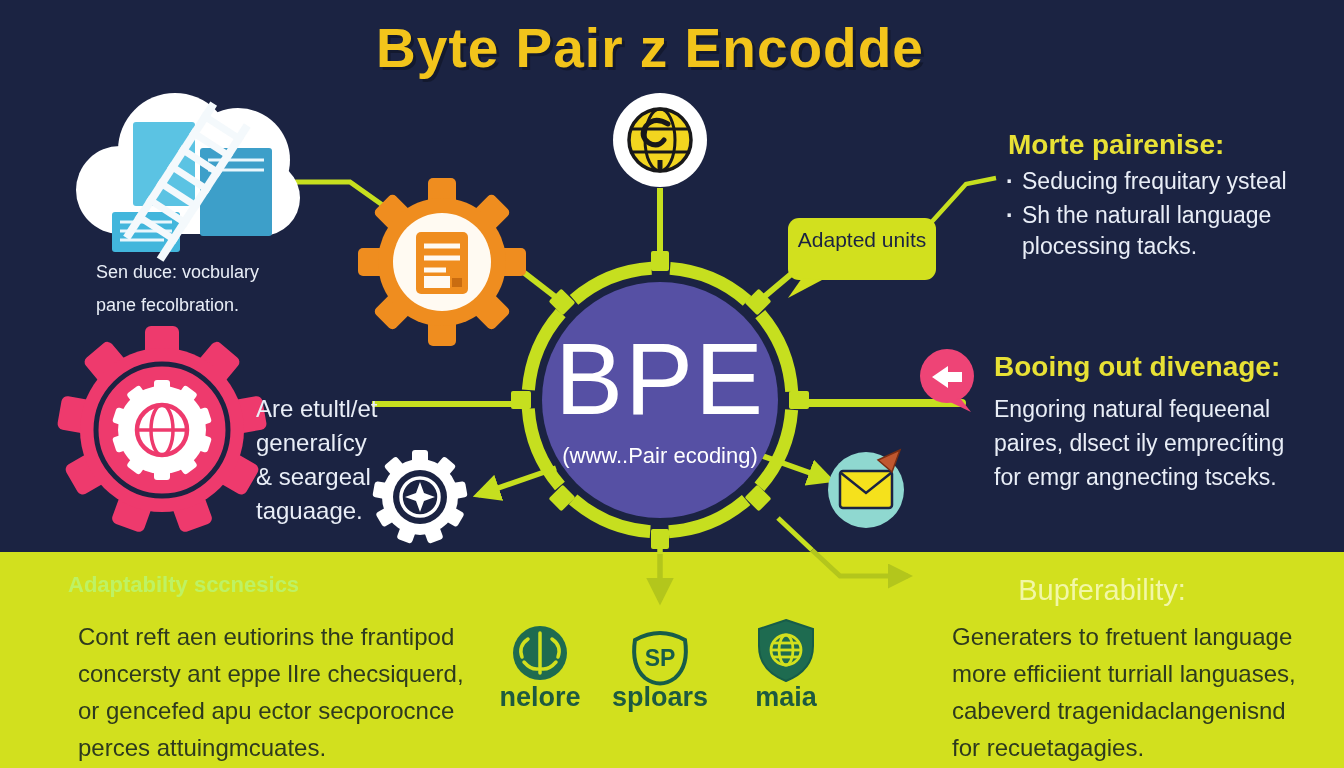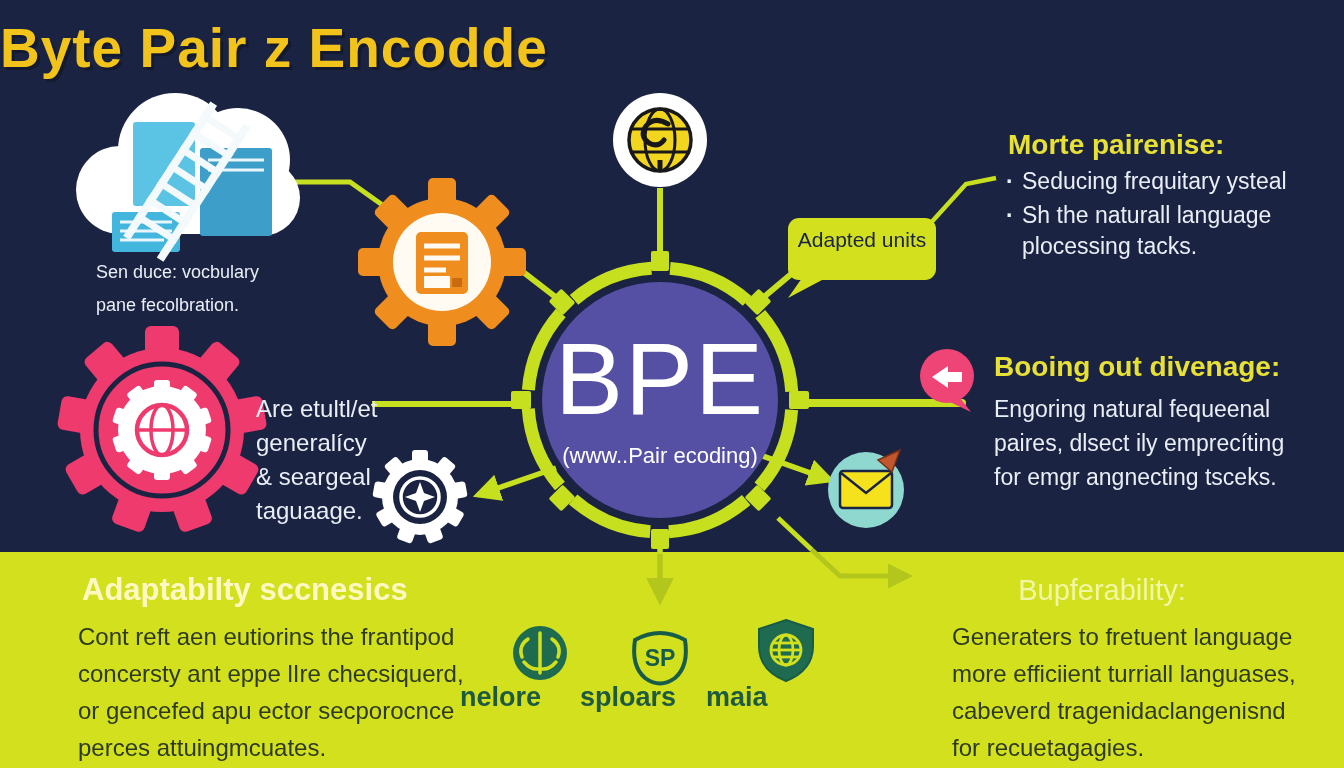--- a/index.html
+++ b/index.html
@@ -7,21 +7,21 @@
   #stage{
     position:relative;width:1344px;height:768px;overflow:hidden;
     background:#1b2342;
     font-family:"Liberation Sans", sans-serif;
   }
   .abs{position:absolute;}
   #lime-band{left:0;top:552px;width:1344px;height:216px;background:#d2e01e;}
   #diagram-svg{left:0;top:0;width:1344px;height:768px;}
 
   #title{
-    left:0;top:16px;width:1300px;
+    left:0;top:16px;width:1300px;text-align:center;
     font-size:55px;font-weight:bold;color:#f2c41b;letter-spacing:1px;
     text-shadow:3px 3px 0 rgba(0,0,0,0.28);
   }
 
   .white-text{color:#e9eef7;}
   #left-top-text{left:96px;top:256px;font-size:18px;line-height:33px;}
   #left-mid-text{left:256px;top:392px;font-size:24px;line-height:34px;}
 
   .section-heading{font-weight:bold;color:#e8e135;font-size:28px;}
   #right-top-heading{left:1008px;top:129px;}
@@ -39,26 +39,26 @@
   #center-sublabel{
     left:510px;top:443px;width:300px;text-align:center;
     font-size:22px;color:#ffffff;
   }
   #callout-label{
     left:788px;top:218px;width:148px;height:44px;
     display:flex;align-items:center;justify-content:center;
     font-size:21px;color:#1b2342;
   }
 
-  #bottom-left-heading{left:82px;top:572px;font-size:31px;font-weight:bold;color:#fef9c3;}
+  #bottom-left-heading{left:68px;top:572px;font-size:22px;font-weight:bold;color:#bef264;}
   #bottom-left-text{left:78px;top:618px;font-size:24px;line-height:37px;color:#2e3a1e;}
   #bottom-right-heading{left:952px;top:574px;width:300px;text-align:center;font-size:29px;font-weight:normal;color:#f2f7a6;}
   #bottom-right-text{left:952px;top:618px;font-size:24px;line-height:37px;color:#2e3a1e;}
 
-  .partner-label{width:160px;text-align:left;font-size:27px;font-weight:bold;color:#1d5a40;top:682px;}
+  .partner-label{width:160px;text-align:center;font-size:27px;font-weight:bold;color:#1d5a40;top:682px;}
   #partner-label-0{left:460px;}
   #partner-label-1{left:580px;}
   #partner-label-2{left:706px;}
 </style>
 </head>
 <body>
 
 <div id="stage">
 
   <div id="lime-band" class="abs"></div>

